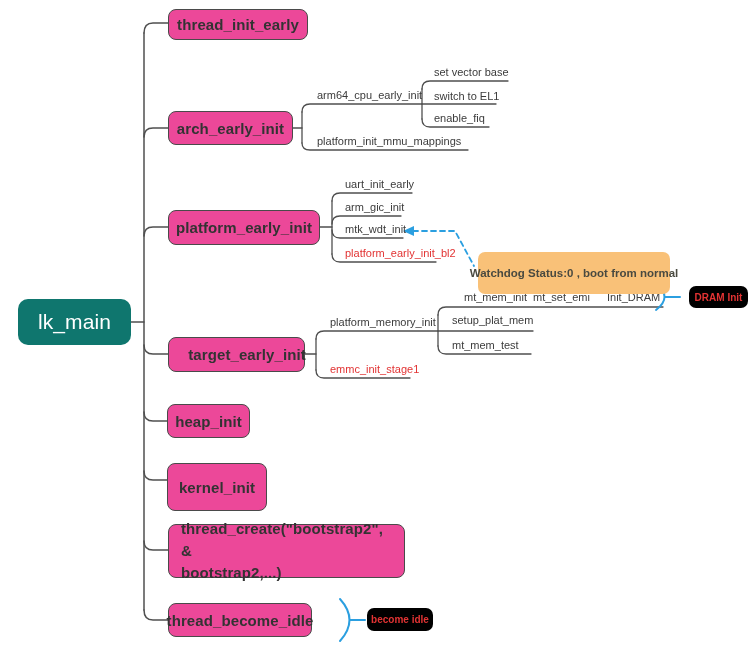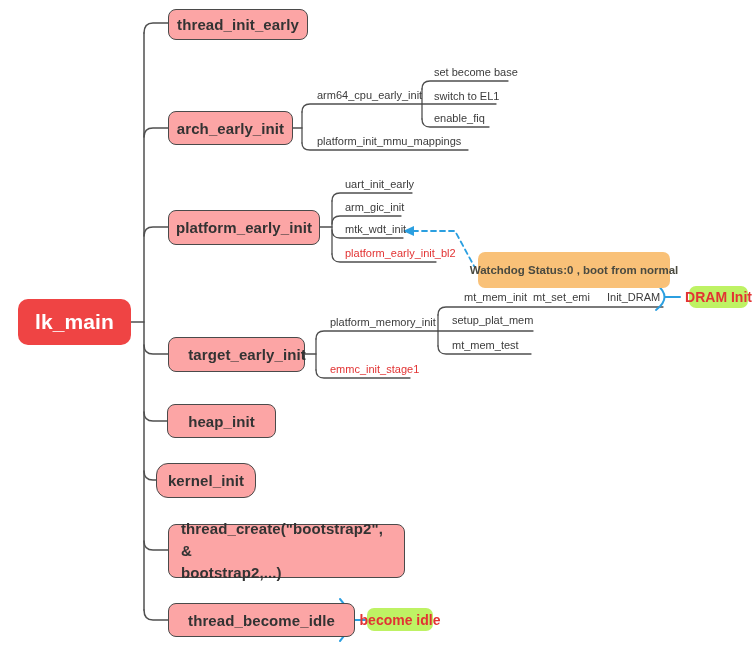--- a/index.html
+++ b/index.html
@@ -3,42 +3,42 @@
 <meta charset="utf-8">
 <style>
   html,body{margin:0;padding:0;background:#ffffff;}
   .canvas{
     position:relative;width:754px;height:654px;background:#ffffff;overflow:hidden;
     font-family:"Liberation Sans",sans-serif;
   }
   svg.wires{position:absolute;left:0;top:0;width:754px;height:654px;}
   .topic{
     position:absolute;box-sizing:border-box;
-    background:#fca5a5;border:1.6px solid #4a4a4a;border-radius:8px;
+    background:#ec4899;border:1.6px solid #4a4a4a;border-radius:8px;
     color:#333333;font-size:15px;font-weight:600;
     display:flex;align-items:center;justify-content:center;
     letter-spacing:0.1px;
   }
   .topic.multiline{justify-content:flex-start;padding:0 12px;white-space:pre-line;line-height:22px;}
   .topic.root{
-    background:#ef4444;border:none;border-radius:10px;color:#ffffff;
-    font-size:21px;font-weight:700;
+    background:#0f766e;border:none;border-radius:10px;color:#ffffff;
+    font-size:21px;font-weight:400;
   }
   .leaf{
     position:absolute;height:16px;line-height:16px;
     font-size:11px;color:#3b3b3b;white-space:nowrap;font-weight:400;
   }
   .leaf.red{color:#e23333;}
   .callout{
     position:absolute;box-sizing:border-box;border-radius:7px;
     display:flex;align-items:center;justify-content:center;
     font-weight:700;white-space:nowrap;
   }
   .callout.orange{background:#f9c178;color:#4a4a40;font-size:11.5px;}
-  .callout.pink{background:#bef264;color:#e23333;font-size:14px;}
+  .callout.pink{background:#000000;color:#e23333;font-size:10px;}
 </style>
 </head>
 <body>
 
 <div class="canvas">
 
   <svg class="wires" viewBox="0 0 754 654">
     <g fill="none" stroke="#4f4f4f" stroke-width="1.5" stroke-linecap="round">
       <path d="M131 322 H144"></path>
       <path d="M144 33 V610"></path>
@@ -90,42 +90,42 @@
       <path d="M350 620 H365"></path>
     </g>
   </svg>
 
   <div class="topic root" style="left:18px;top:299px;width:113px;height:46px;">lk_main</div>
 
   <div class="topic" style="left:168px;top:9px;width:140px;height:31px;">thread_init_early</div>
   <div class="topic" style="left:168px;top:111px;width:125px;height:34px;">arch_early_init</div>
   <div class="topic" style="left:168px;top:210px;width:152px;height:35px;">platform_early_init</div>
   <div class="topic" style="left:168px;top:337px;width:137px;height:35px;padding-left:21px;">target_early_init</div>
-  <div class="topic" style="left:167px;top:404px;width:109px;height:34px;">heap_init</div>
-  <div class="topic" style="left:156px;top:463px;width:100px;height:35px;border-radius:12px;">kernel_init</div>
+  <div class="topic" style="left:167px;top:404px;width:83px;height:34px;">heap_init</div>
+  <div class="topic" style="left:167px;top:463px;width:100px;height:48px;">kernel_init</div>
   <div class="topic multiline" style="left:168px;top:524px;width:237px;height:54px;">thread_create("bootstrap2", &amp;
 bootstrap2,...)</div>
-  <div class="topic" style="left:168px;top:603px;width:187px;height:34px;">thread_become_idle</div>
+  <div class="topic" style="left:168px;top:603px;width:144px;height:34px;">thread_become_idle</div>
 
   <div class="leaf" style="left:317px;top:87px;">arm64_cpu_early_init</div>
-  <div class="leaf" style="left:434px;top:64px;">set become base</div>
+  <div class="leaf" style="left:434px;top:64px;">set vector base</div>
   <div class="leaf" style="left:434px;top:88px;">switch to EL1</div>
   <div class="leaf" style="left:434px;top:110px;">enable_fiq</div>
   <div class="leaf" style="left:317px;top:133px;">platform_init_mmu_mappings</div>
 
   <div class="leaf" style="left:345px;top:176px;">uart_init_early</div>
   <div class="leaf" style="left:345px;top:199px;">arm_gic_init</div>
   <div class="leaf" style="left:345px;top:221px;">mtk_wdt_init</div>
   <div class="leaf red" style="left:345px;top:245px;">platform_early_init_bl2</div>
 
   <div class="leaf" style="left:330px;top:314px;">platform_memory_init</div>
   <div class="leaf" style="left:464px;top:289px;">mt_mem_init</div>
   <div class="leaf" style="left:533px;top:289px;">mt_set_emi</div>
   <div class="leaf" style="left:607px;top:289px;">Init_DRAM</div>
   <div class="leaf" style="left:452px;top:312px;">setup_plat_mem</div>
   <div class="leaf" style="left:452px;top:337px;">mt_mem_test</div>
   <div class="leaf red" style="left:330px;top:361px;">emmc_init_stage1</div>
 
-  <div class="callout orange" style="left:478px;top:252px;width:192px;height:36px;">Watchdog Status:0 , boot from normal</div>
+  <div class="callout orange" style="left:478px;top:252px;width:192px;height:42px;">Watchdog Status:0 , boot from normal</div>
   <div class="callout pink" style="left:689px;top:286px;width:59px;height:22px;">DRAM Init</div>
   <div class="callout pink" style="left:367px;top:608px;width:66px;height:23px;">become idle</div>
 
 </div>
 
 </body></html>

